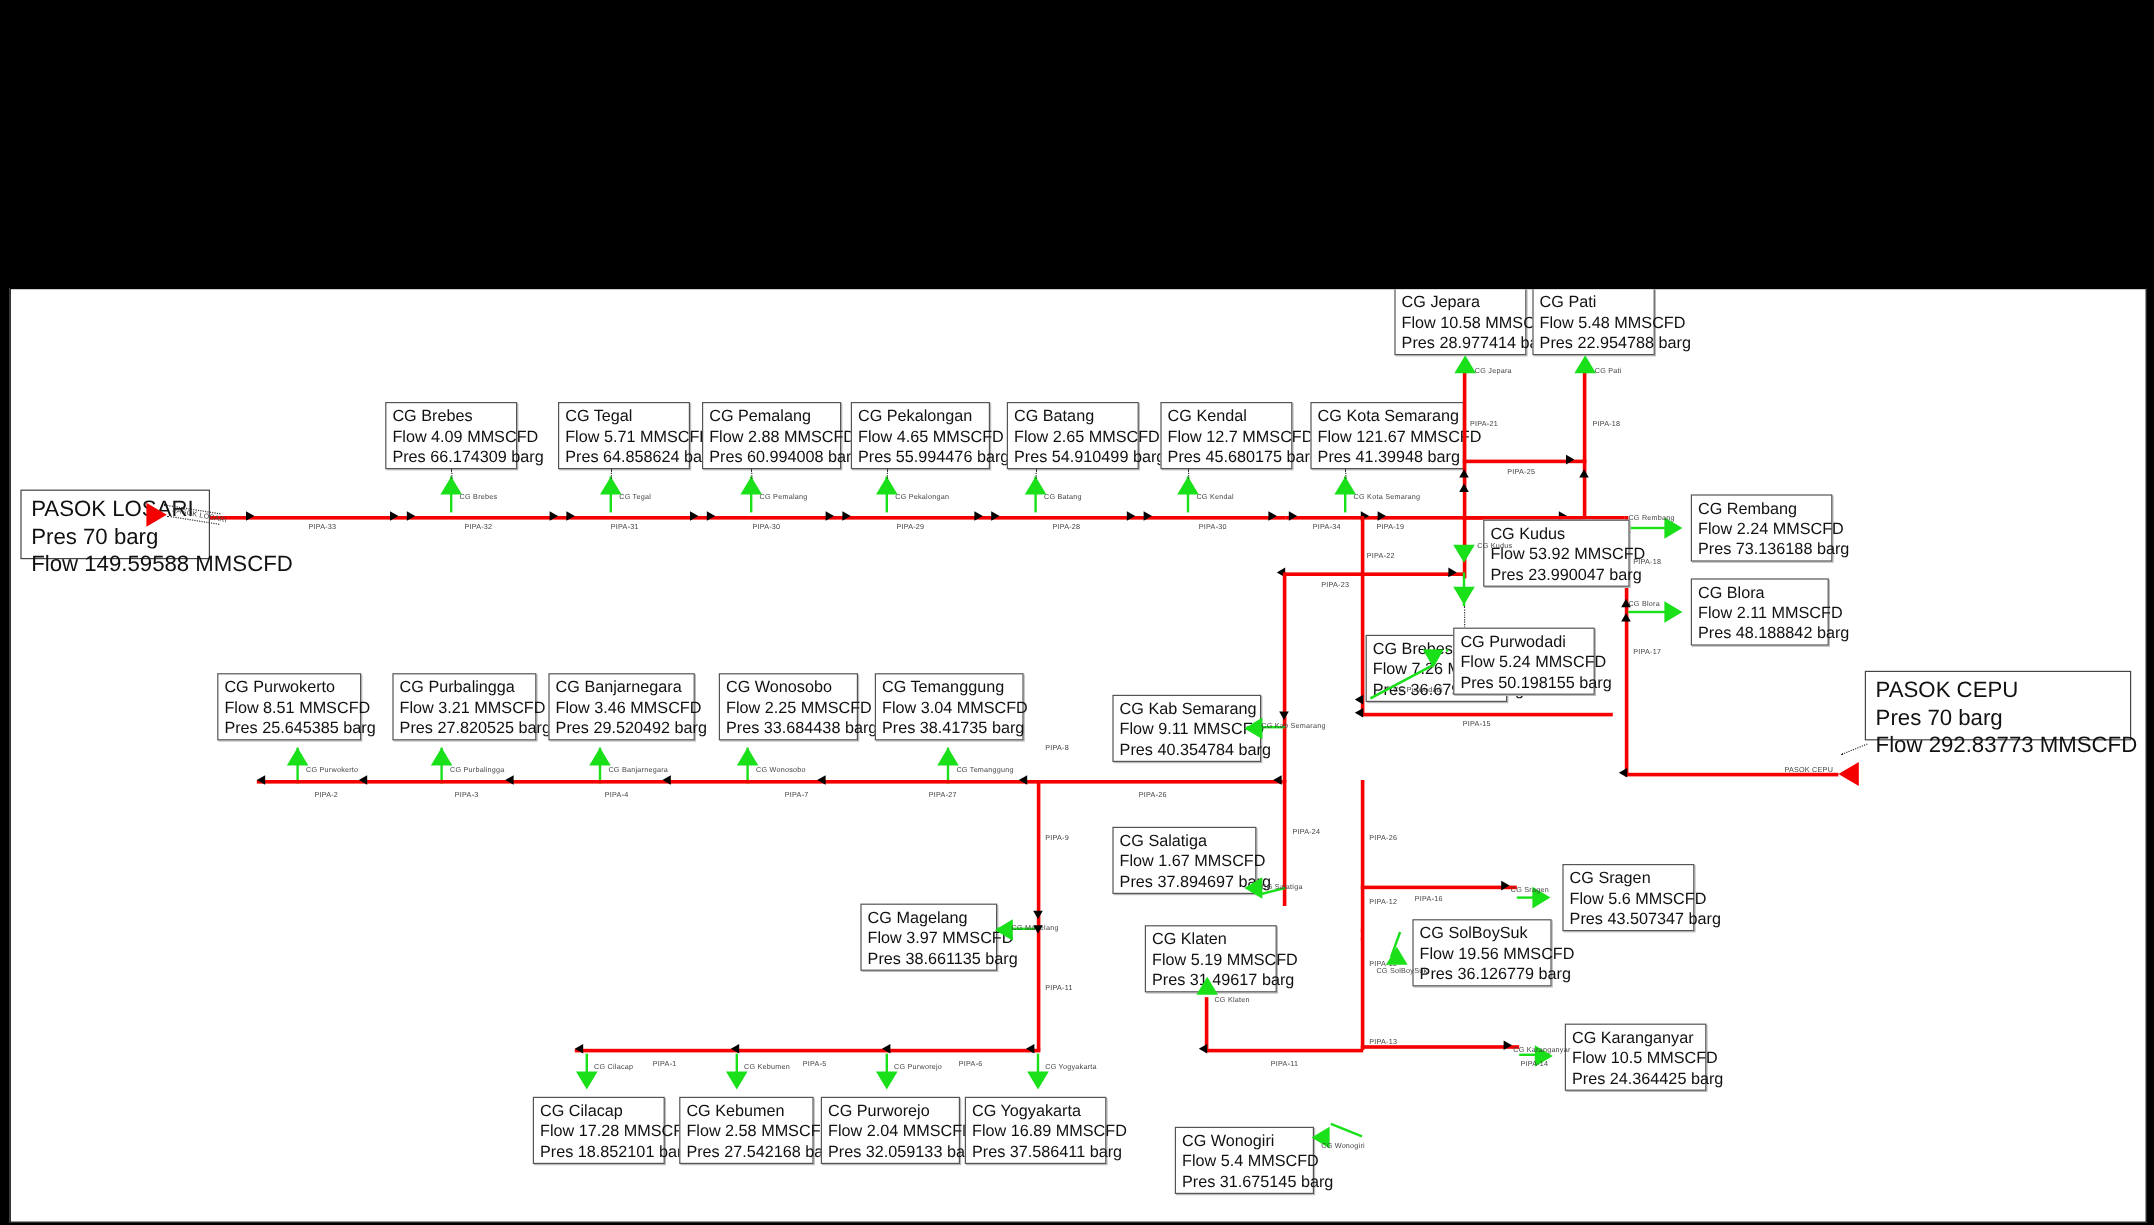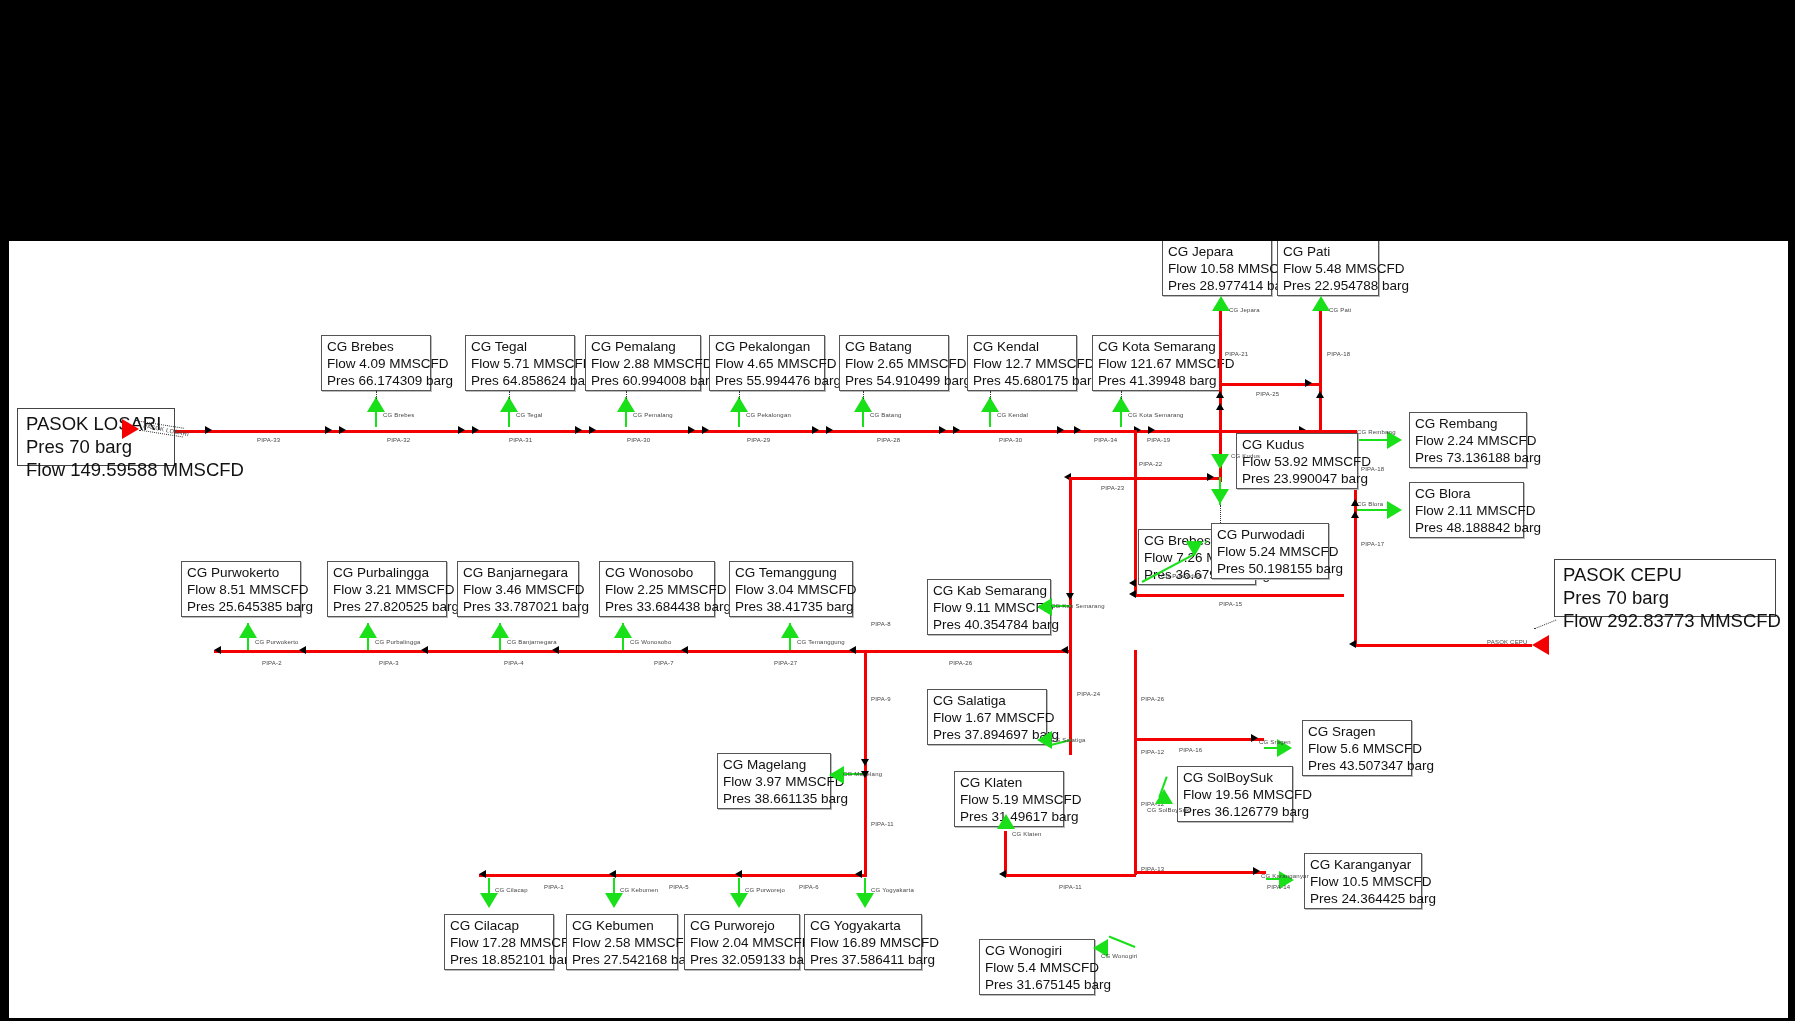--- a/index.html
+++ b/index.html
@@ -269,21 +269,21 @@
       <div class="ln">Flow 3.21 MMSCFD</div>
       <div class="ln">Pres 27.820525 barg</div>
     </div>
     <div class="spur v" style="left:358px;top:382px;height:30px;"></div>
     <div class="gsink gs-u" style="left:350px;top:382px;"></div>
     <div class="nlabel" style="left:366px;top:398px;">CG Purbalingga</div>
 
     <div class="node" style="left:448px;top:320px;width:122px;height:56px;">
       <div class="ln">CG Banjarnegara</div>
       <div class="ln">Flow 3.46 MMSCFD</div>
-      <div class="ln">Pres 33.787021 barg</div>
+      <div class="ln">Pres 29.520492 barg</div>
     </div>
     <div class="spur v" style="left:490px;top:382px;height:30px;"></div>
     <div class="gsink gs-u" style="left:482px;top:382px;"></div>
     <div class="nlabel" style="left:498px;top:398px;">CG Banjarnegara</div>
 
     <div class="node" style="left:590px;top:320px;width:116px;height:56px;">
       <div class="ln">CG Wonosobo</div>
       <div class="ln">Flow 2.25 MMSCFD</div>
       <div class="ln">Pres 33.684438 barg</div>
     </div>

